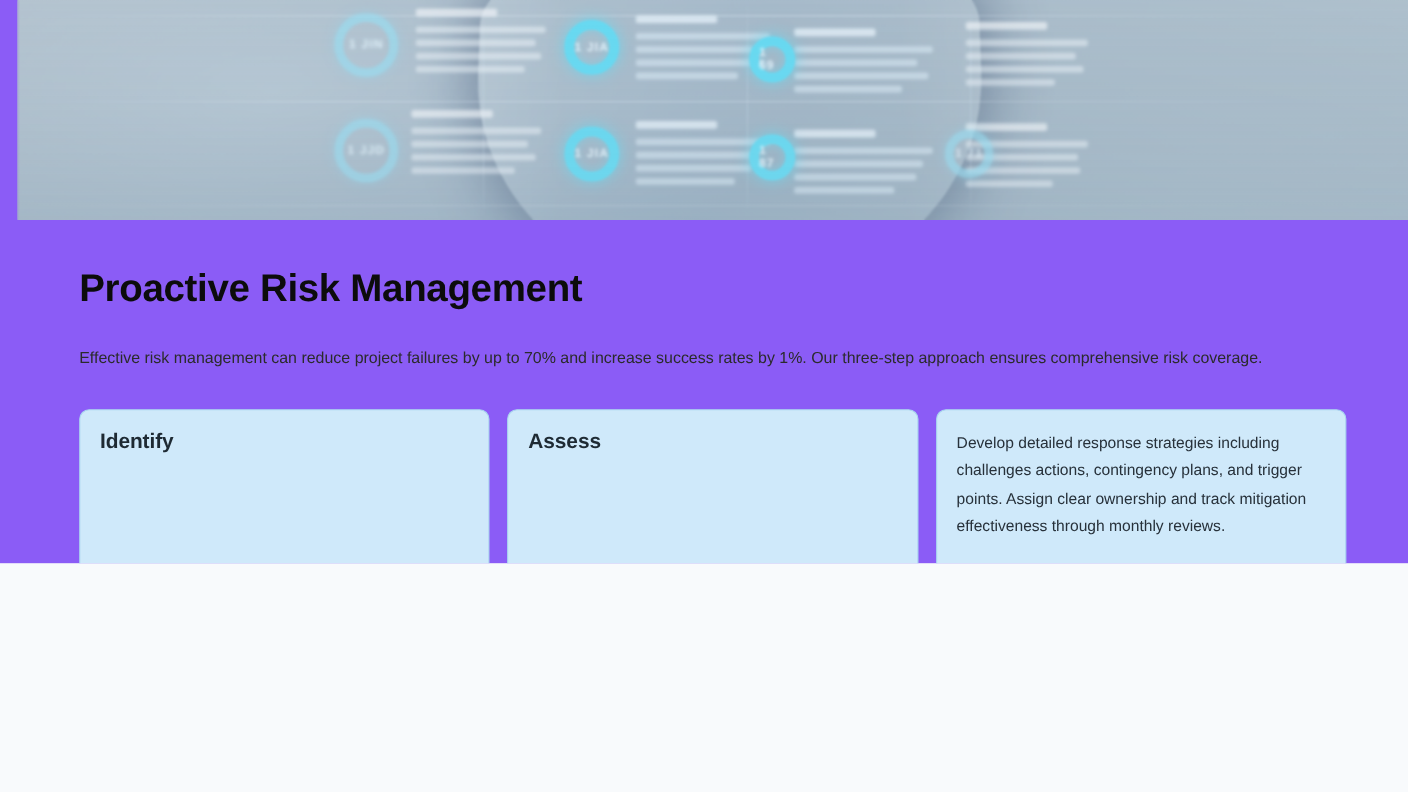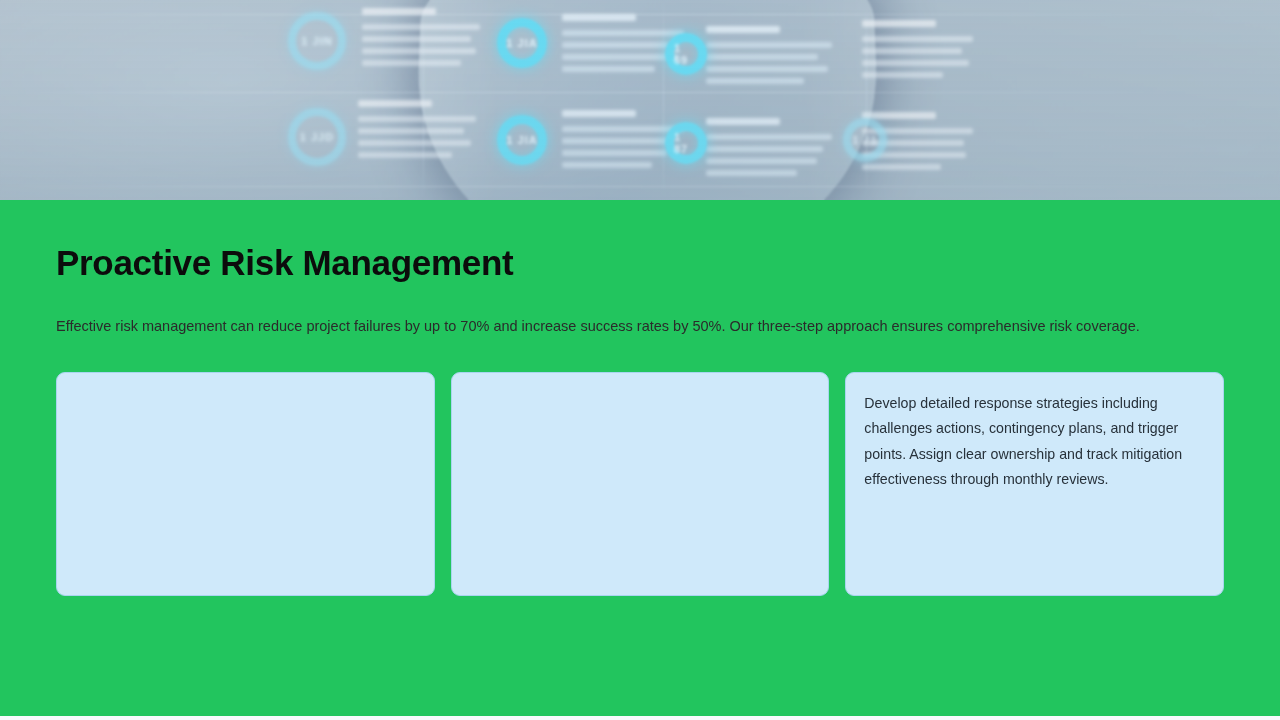--- a/index.html
+++ b/index.html
@@ -13,23 +13,24 @@
   body {
     font-family: "Liberation Sans", sans-serif;
     background: #f8fafc;
     color: #1a1a1a;
     -webkit-font-smoothing: antialiased;
   }
 
   .page {
     position: relative;
     width: 1280px;
-    height: 716px;
-    background: #22c55e;
+    height: 512px;
+    background: #8b5cf6;
     overflow: hidden;
+    padding-left: 16px;
   }
 
   
   .hero {
     position: relative;
     width: 1280px;
     height: 200px;
     overflow: hidden;
     background: linear-gradient(110deg, #a8b9c6 0%, #9fb3c2 24%, #9cb2c4 48%, #a3b7c6 70%, #a9bcc9 100%);
   }
@@ -328,28 +329,30 @@
         <span class="ring-num">1 71</span>
       </div>
 
     <div class="hero-veil"></div>
   </div>
 
   <div class="content">
 
     <h1 class="page-title">Proactive Risk Management</h1>
 
-    <p class="intro">Effective risk management can reduce project failures by up to 70% and increase success rates by 50%. Our three-step approach ensures comprehensive risk coverage.</p>
+    <p class="intro">Effective risk management can reduce project failures by up to 70% and increase success rates by 1%. Our three-step approach ensures comprehensive risk coverage.</p>
 
     <div class="cards">
 
       <div class="card">
+        <div class="card-title">Identify</div>
       </div>
 
       <div class="card">
+        <div class="card-title">Assess</div>
       </div>
 
       <div class="card">
         <div class="card-body">Develop detailed response strategies including challenges actions, contingency plans, and trigger points. Assign clear ownership and track mitigation effectiveness through monthly reviews.</div>
       </div>
 
     </div>
 
 
   </div>

